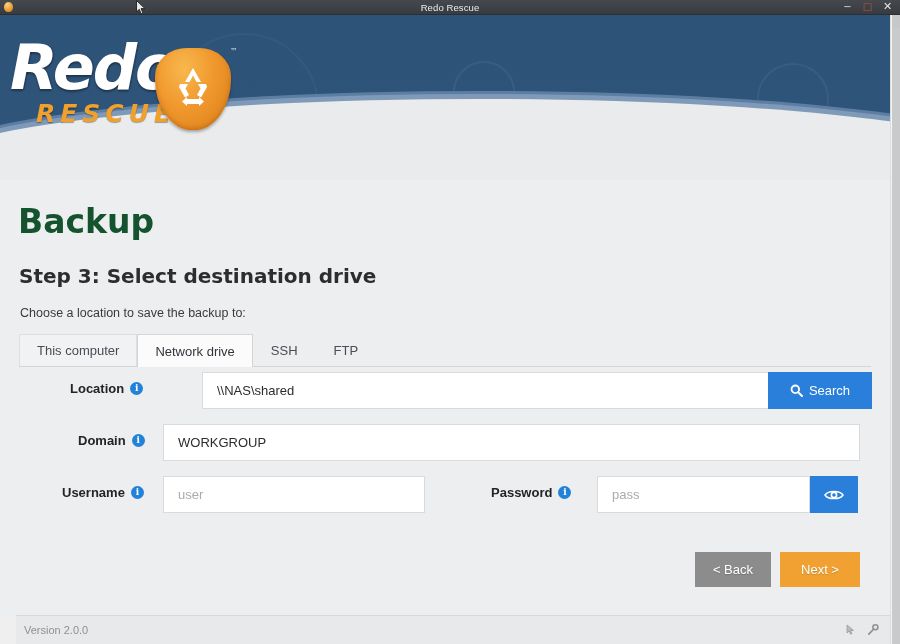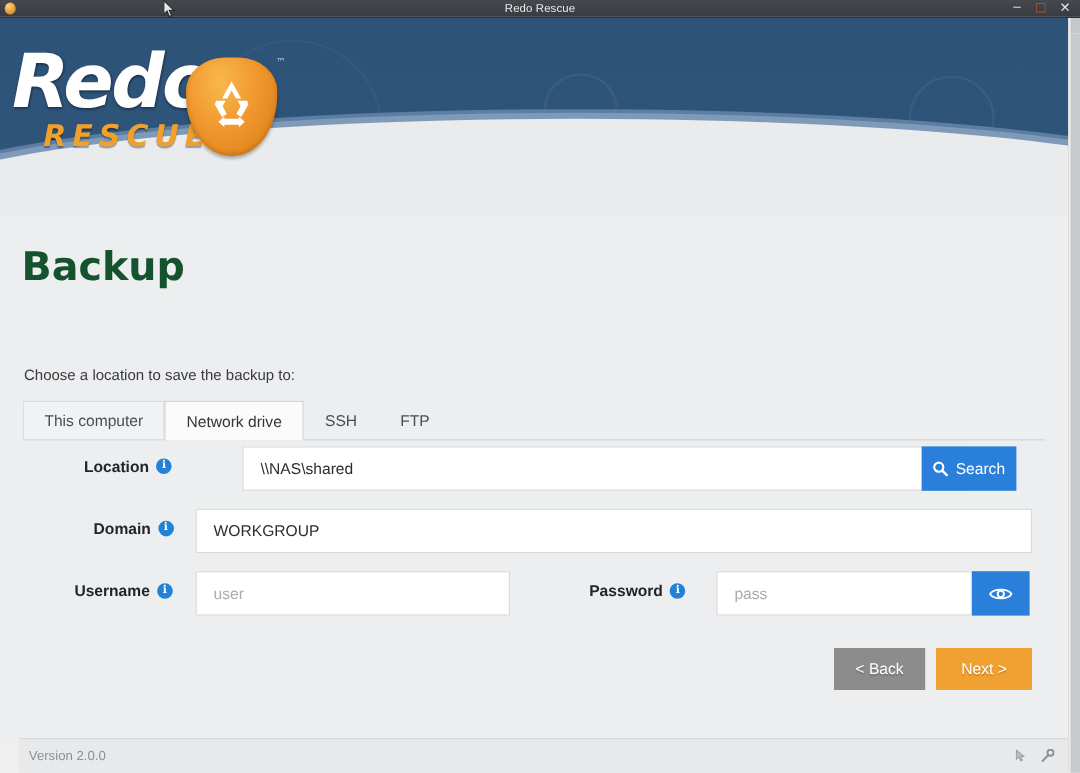--- a/index.html
+++ b/index.html
@@ -164,34 +164,34 @@
     display: flex; align-items: center;
   }
   .field input {
     flex: 1; border: none; outline: none; background: transparent;
     font-family: "Liberation Sans", sans-serif;
     font-size: 13px; color: #2b2c30; padding: 0 14px; height: 100%;
   }
   .field input::placeholder { color: #a8abaf; }
 
   .btn-search {
-    width: 79px; height: 37px; background: #2a7fdb; color: #fff;
+    width: 104px; height: 37px; background: #2a7fdb; color: #fff;
     display: flex; align-items: center; justify-content: center; gap: 6px;
     font-size: 13px; cursor: pointer; flex: 0 0 auto;
     position: absolute; top: 6px;
   }
   .btn-eye {
     width: 48px; height: 37px; background: #2a7fdb; color: #fff;
     display: flex; align-items: center; justify-content: center;
     cursor: pointer; position: absolute; top: 6px;
   }
 
   
   .navbtns {
-    position: absolute; right: 30px; top: 360px;
+    position: absolute; right: 30px; top: 372px;
     display: flex; gap: 9px;
   }
   .nav-btn {
     height: 35px; min-width: 72px; padding: 0 18px;
     display: flex; align-items: center; justify-content: center;
     font-size: 13px; color: #ffffff; cursor: pointer;
     text-shadow: 0 1px 1px rgba(0,0,0,.18);
   }
   .nav-back { background: #8c8c8c; }
   .nav-next { background: #f0a132; min-width: 80px; }
@@ -264,20 +264,21 @@
         </g>
       </svg>
     </span>
     <span class="logo-tm">™</span>
   </div>
 </div>
 
 <div class="content">
 
   <div class="page-title">Backup</div>
+  <div class="step-title">Step 3: Select destination drive</div>
   <div class="step-sub">Choose a location to save the backup to:</div>
 
   <div class="tabs">
     <div class="tab bordered">
       <span>This computer</span>
     </div>
     <div class="tab active">
       <span>Network drive</span>
     </div>
     <div class="tab">

